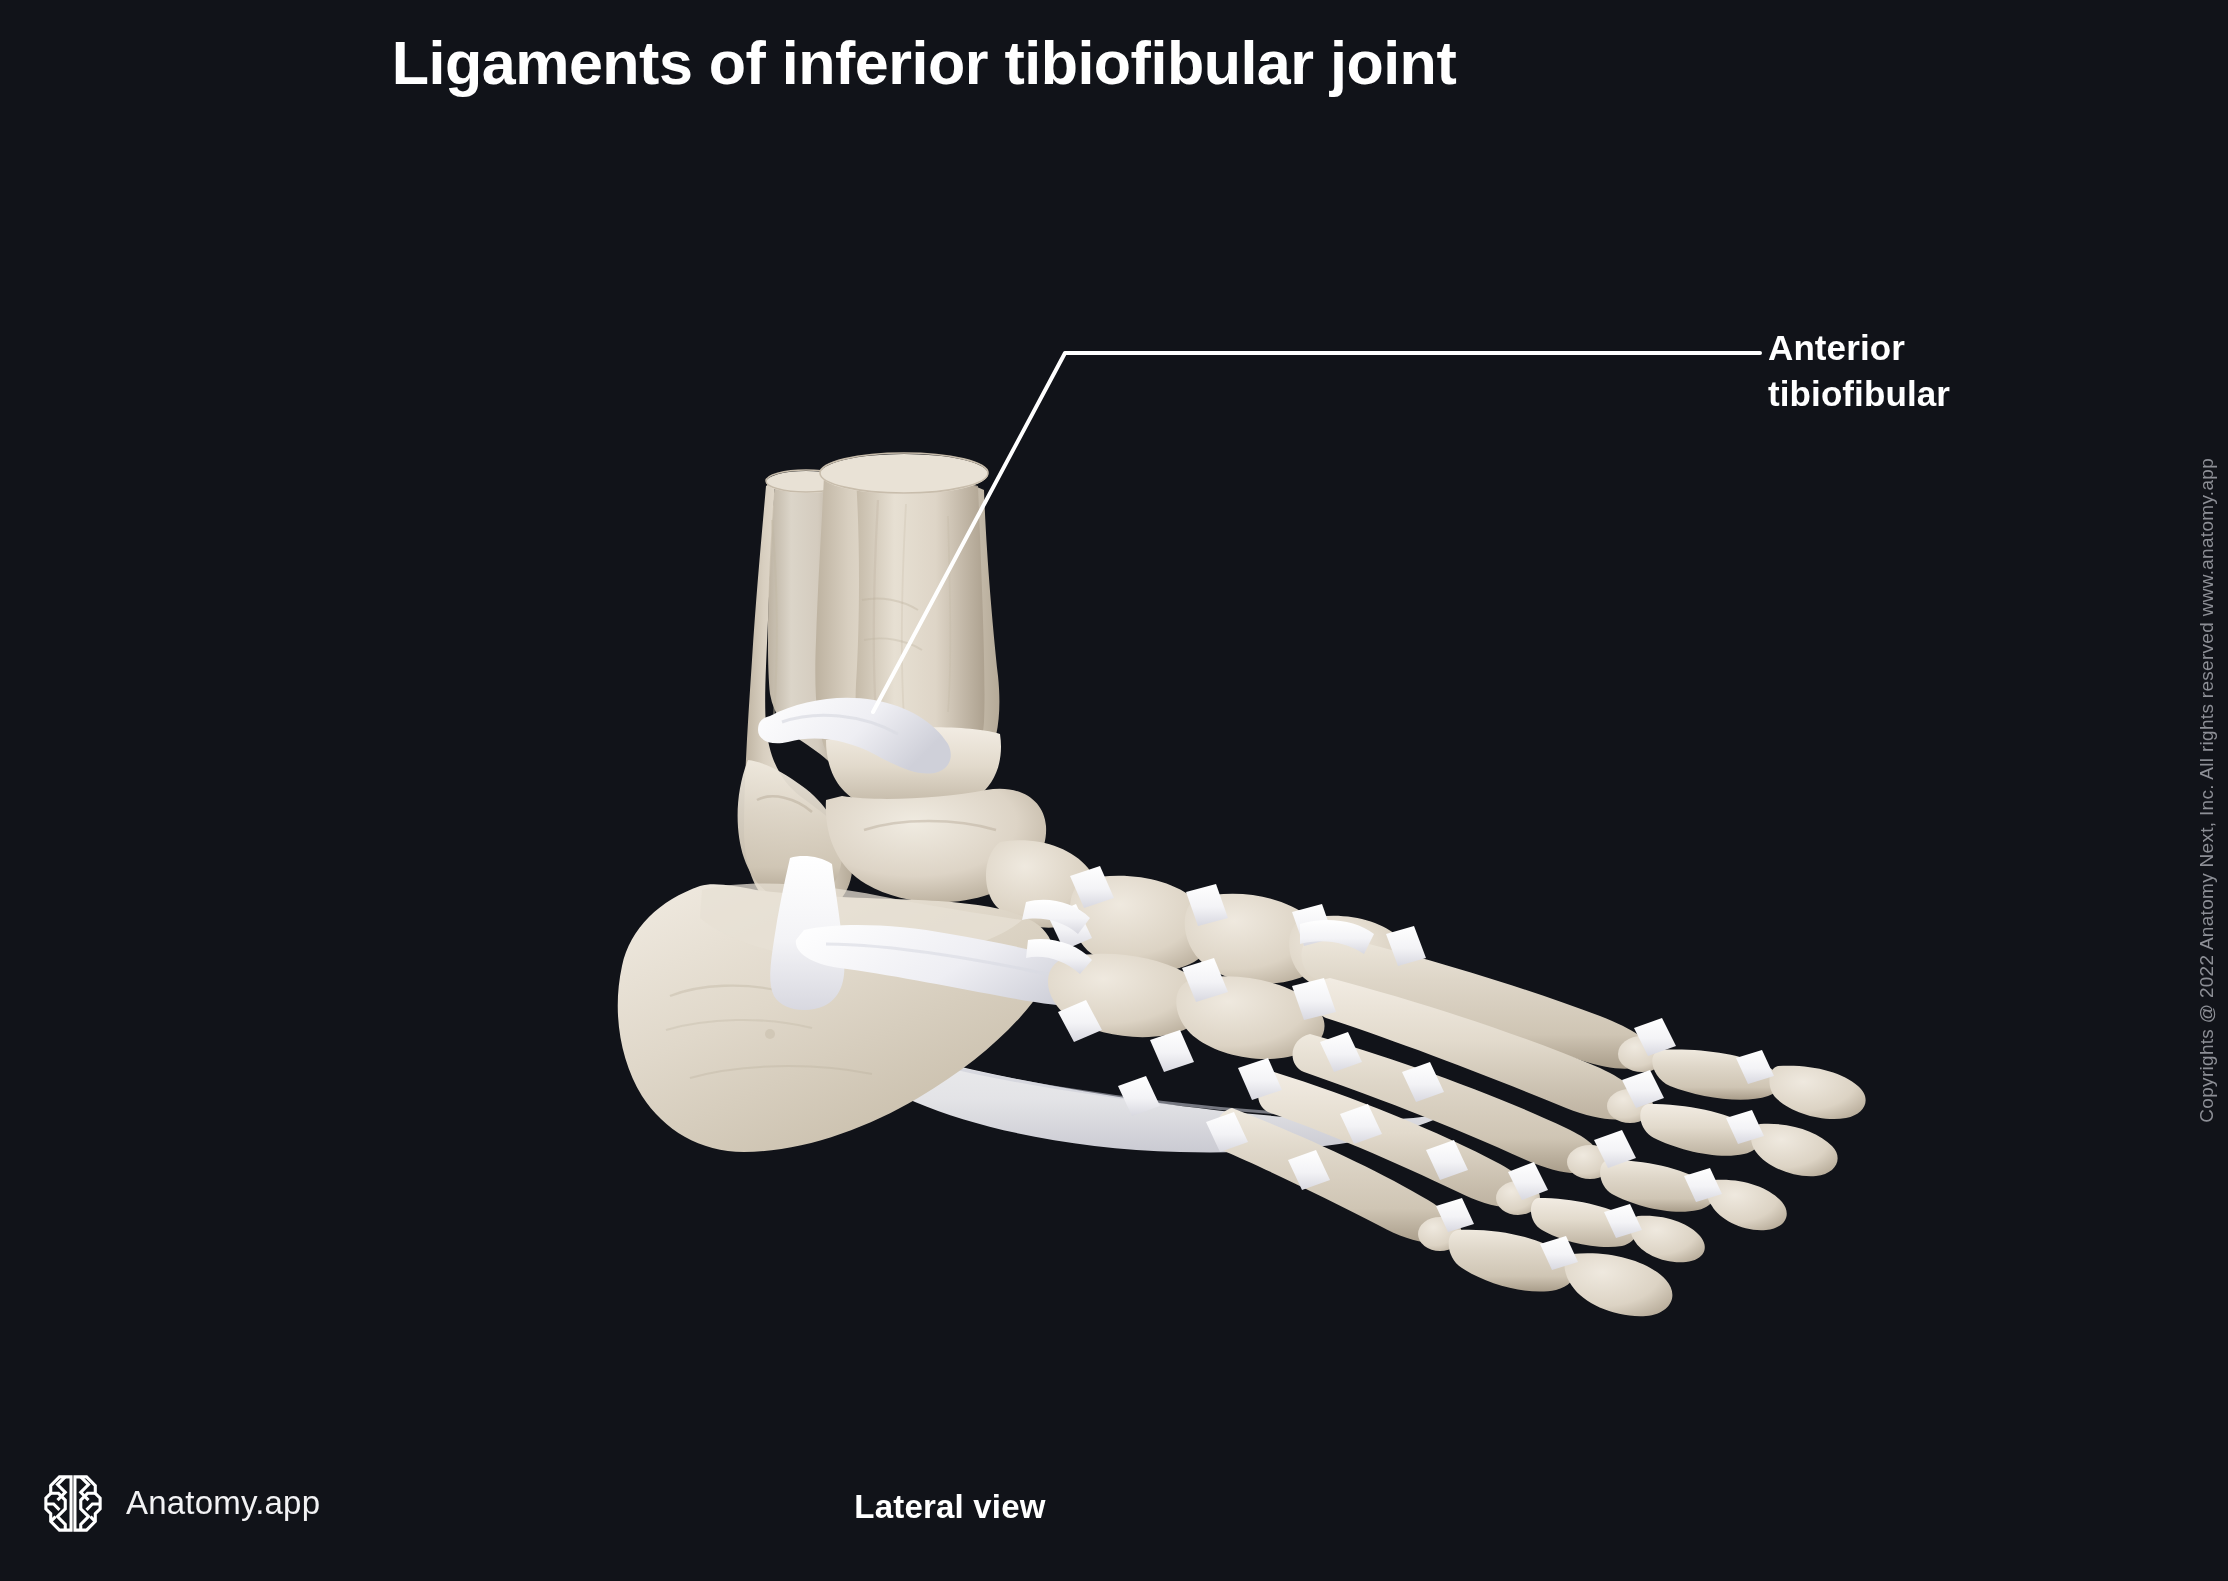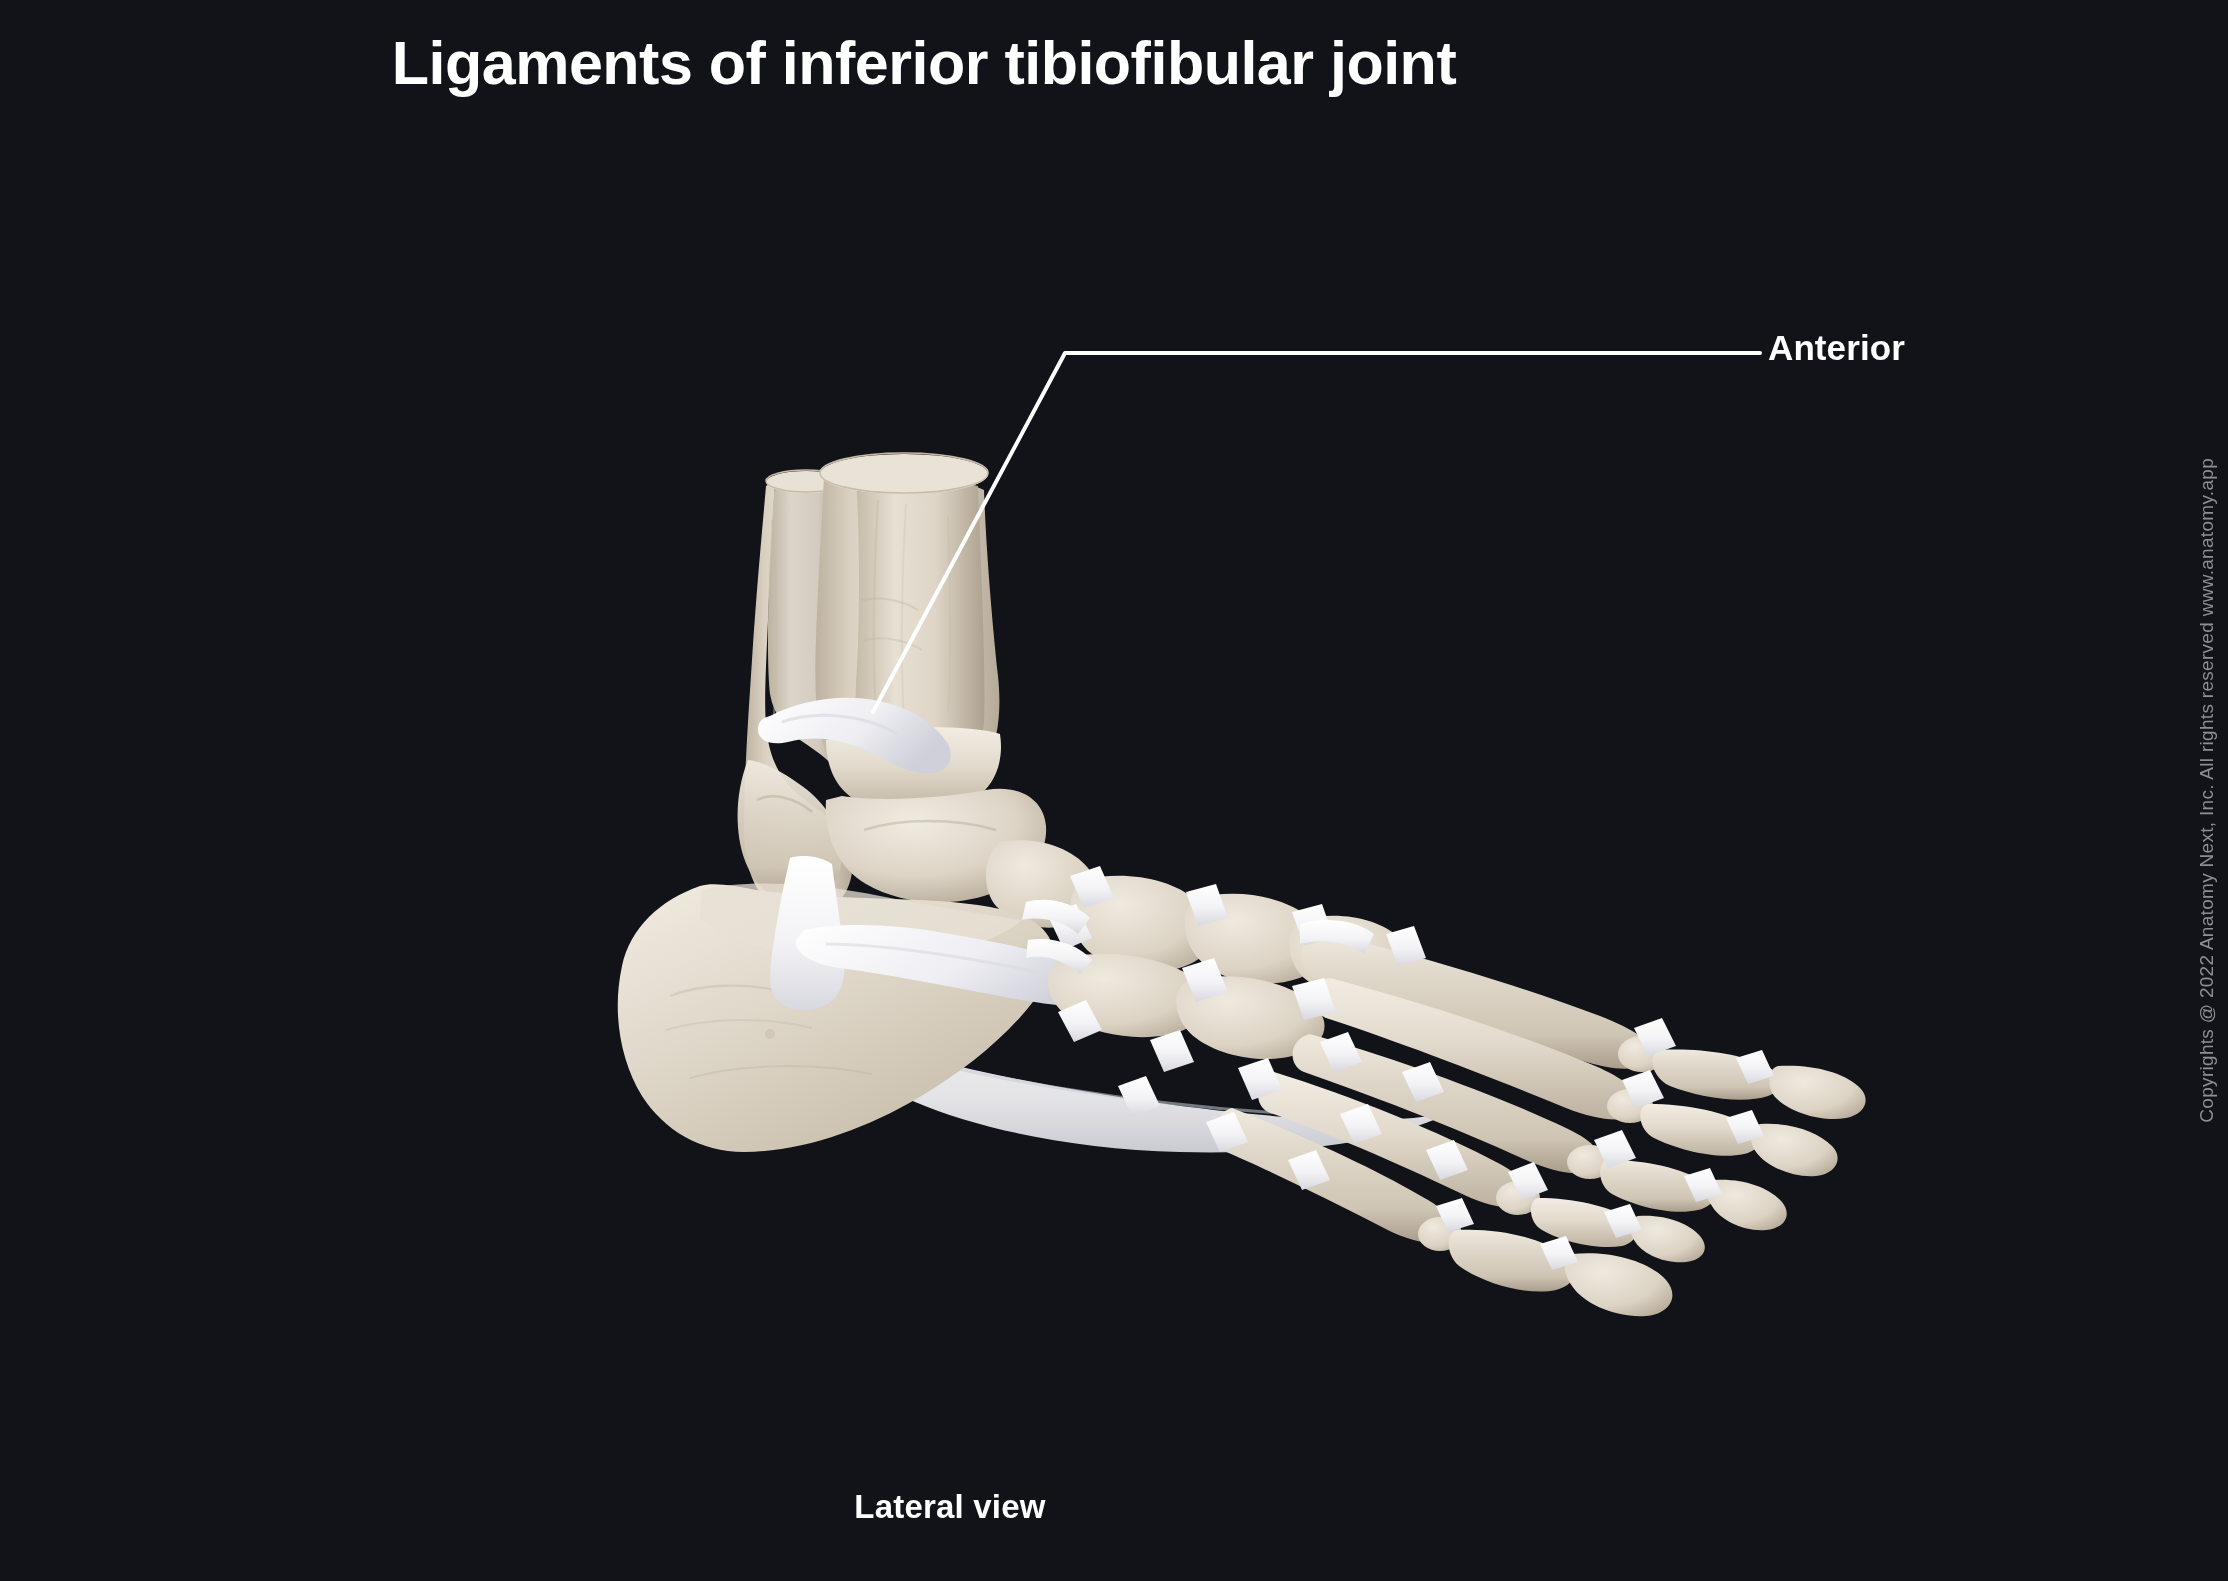--- a/index.html
+++ b/index.html
@@ -462,22 +462,44 @@
     </g>
 
   </svg>
 
   <svg id="leader" viewBox="0 0 2228 1581" xmlns="http://www.w3.org/2000/svg">
     <polyline points="1760,353 1065,353 873,712" fill="none" stroke="#ffffff" stroke-width="4" stroke-linecap="round" stroke-linejoin="round"></polyline>
   </svg>
 
   <div id="label-anterior-tibiofibular">
     <div>Anterior</div>
+    <div>tibiofibular</div>
   </div>
 
+  <div id="logo">
+    <svg width="62" height="62" viewBox="0 0 64 64">
+      <g fill="none" stroke="#ffffff" stroke-width="3.2" stroke-linejoin="miter" stroke-linecap="butt">
+
+        <path d="M30 5 L18 5 L9 14 L9 22 L4 27 L4 38 L9 43 L9 51 L18 60 L30 60 Z"></path>
+
+        <path d="M34 5 L46 5 L55 14 L55 22 L60 27 L60 38 L55 43 L55 51 L46 60 L34 60 Z"></path>
+
+        <path d="M24 5 L16 13 L24 21 L16 29"></path>
+        <path d="M9 22 L17 22 L24 29 L24 38 L16 46 L24 54 L24 60"></path>
+        <path d="M4 33 L12 33 L18 39"></path>
+        <path d="M14 46 L9 51"></path>
+
+        <path d="M40 5 L48 13 L40 21 L48 29"></path>
+        <path d="M55 22 L47 22 L40 29 L40 38 L48 46 L40 54 L40 60"></path>
+        <path d="M60 33 L52 33 L46 39"></path>
+        <path d="M50 46 L55 51"></path>
+      </g>
+    </svg>
+    <span class="brand">Anatomy.app</span>
+  </div>
 
   <div id="caption">Lateral view</div>
 
   <div id="copyright">
     <span>Copyrights @ 2022 Anatomy Next, Inc. All rights reserved www.anatomy.app</span>
   </div>
 
 </div>
 
 </body></html>

